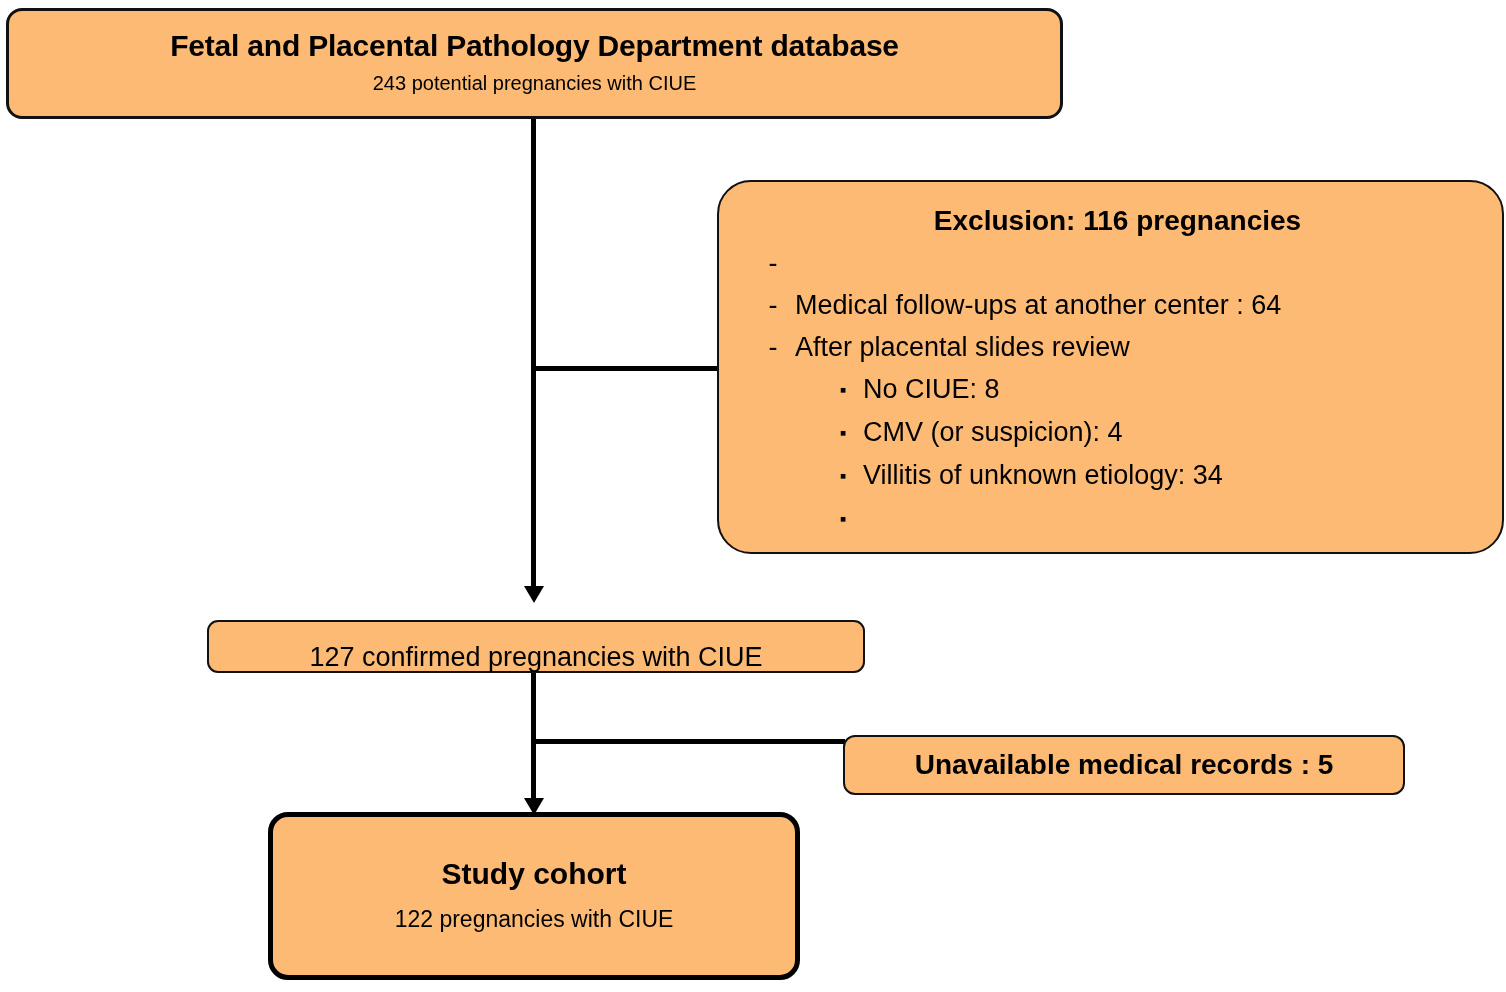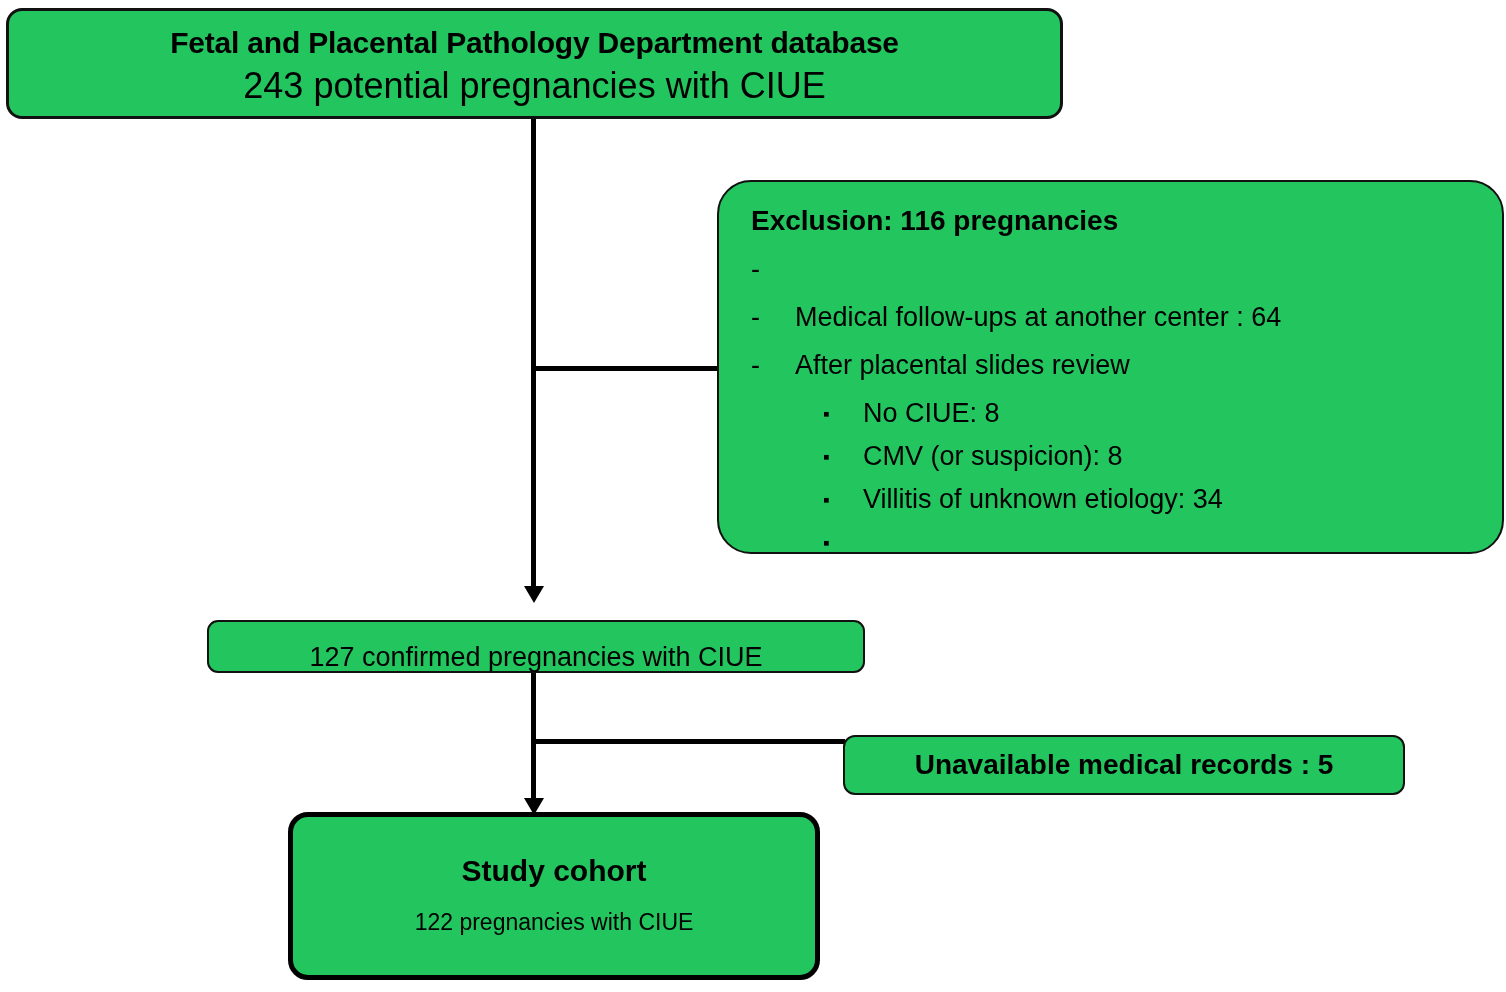--- a/index.html
+++ b/index.html
@@ -14,57 +14,56 @@
   #canvas {
     position: relative;
     width: 1506px;
     height: 992px;
     background: #ffffff;
     overflow: hidden;
   }
   .node {
     position: absolute;
     box-sizing: border-box;
-    background: #22c55e;
+    background: #fdba74;
     display: flex;
     flex-direction: column;
     justify-content: center;
     text-align: center;
-    gap: 6px;
   }
 
   
   #node-database {
     left: 6px;
     top: 8px;
     width: 1057px;
     height: 111px;
     border: 3px solid #111111;
     border-radius: 16px;
   }
   #node-database .line1 {
     font-size: 30px;
     font-weight: bold;
     line-height: 38px;
     letter-spacing: -0.2px;
   }
   #node-database .line2 {
-    font-size: 36px;
+    font-size: 20px;
     line-height: 36px;
   }
 
   
   #node-exclusion {
     left: 717px;
     top: 180px;
     width: 787px;
     height: 374px;
     border: 2.5px solid #111111;
     border-radius: 34px;
-    text-align: left;
+    text-align: center;
     justify-content: flex-start;
     padding: 20px 18px 18px 32px;
   }
   #node-exclusion .excl-title {
     font-size: 28px;
     font-weight: bold;
     line-height: 38px;
     margin-bottom: 2px;
   }
   .dash-item {
@@ -125,21 +124,20 @@
   }
 
   
   #node-cohort {
     left: 268px;
     top: 812px;
     width: 532px;
     height: 168px;
     border: 5px solid #000000;
     border-radius: 20px;
-    margin-left: 20px;
   }
   #node-cohort .line1 {
     font-size: 30px;
     font-weight: bold;
     line-height: 46px;
   }
   #node-cohort .line2,
   #node-cohort .line3 {
     font-size: 23px;
     line-height: 44px;
@@ -202,21 +200,21 @@
       <span>After placental slides review</span>
     </div>
 
     <div class="sq-list">
       <div class="sq-item">
         <span class="marker">▪</span>
         <span>No CIUE: 8</span>
       </div>
       <div class="sq-item">
         <span class="marker">▪</span>
-        <span>CMV (or suspicion): 8</span>
+        <span>CMV (or suspicion): 4</span>
       </div>
       <div class="sq-item">
         <span class="marker">▪</span>
         <span>Villitis of unknown etiology: 34</span>
       </div>
       <div class="sq-item">
         <span class="marker">▪</span>
       </div>
     </div>
   </div>

